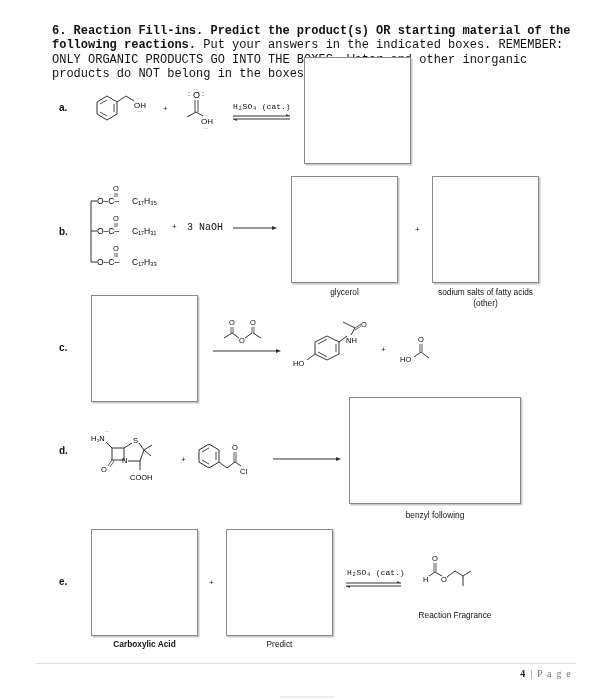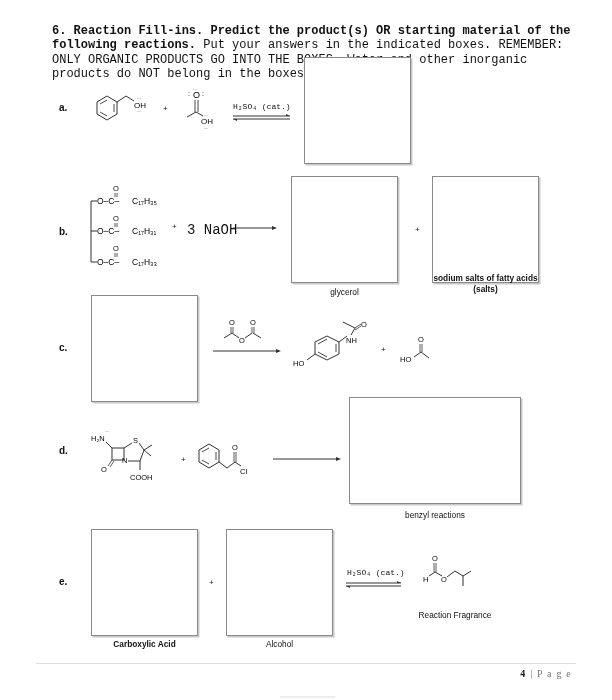--- a/index.html
+++ b/index.html
@@ -90,33 +90,33 @@
   <text x="44" y="51" font-size="8.5">C₁₇H₃₁</text>
 
   <text x="25" y="68" font-size="7.5">O</text>
   <line x1="27" y1="70" x2="27" y2="74" stroke="#333" stroke-width="0.8"></line>
   <line x1="29" y1="70" x2="29" y2="74" stroke="#333" stroke-width="0.8"></line>
   <text x="9" y="82" font-size="8.5">O–C–</text>
   <text x="44" y="82" font-size="8.5">C₁₇H₃₃</text>
 </svg>
 
 <div class="plus" style="left:172px;top:222px;">+</div>
-<div class="reagent" style="left:187px;top:222px;font-size:14px;">3 NaOH</div>
+<div class="reagent" style="left:187px;top:222px;font-size:10px;">3 NaOH</div>
 <svg style="left:233px;top:224px;" width="45" height="8">
   <line x1="0" y1="4" x2="42" y2="4" stroke="#333" stroke-width="1"></line>
   <polygon points="44,4 39,2 39,6" fill="#333"></polygon>
 </svg>
 
 <div class="box" style="left:291px;top:176px;width:107px;height:107px;"></div>
 <div class="plus" style="left:415px;top:225px;">+</div>
 <div class="box" style="left:432px;top:176px;width:107px;height:107px;"></div>
 <div class="cap" style="left:291px;top:287px;width:107px;">glycerol</div>
-<div class="cap" style="left:422px;top:273px;width:127px;line-height:11px;font-weight:bold;">
+<div class="cap" style="left:422px;top:287px;width:127px;line-height:11px;">
   <div>sodium salts of fatty acids</div>
-  <div>(salts)</div>
+  <div>(other)</div>
 </div>
 
 <div class="abs label" style="left:59px;top:342px;">c.</div>
 <div class="box" style="left:91px;top:295px;width:107px;height:107px;"></div>
 
 <svg style="left:220px;top:317px;" width="60" height="30">
   <text x="9" y="8" font-size="7.5">O</text>
   <line x1="11" y1="10" x2="11" y2="16" stroke="#333" stroke-width="0.8"></line>
   <line x1="13" y1="10" x2="13" y2="16" stroke="#333" stroke-width="0.8"></line>
   <line x1="12" y1="16" x2="4" y2="21" stroke="#333" stroke-width="1"></line>
@@ -197,28 +197,28 @@
   <line x1="40" y1="24" x2="46" y2="28" stroke="#333" stroke-width="1"></line>
   <text x="45" y="36" font-size="7.5">Cl</text>
 </svg>
 
 <svg style="left:273px;top:455px;" width="70" height="8">
   <line x1="0" y1="4" x2="66" y2="4" stroke="#333" stroke-width="1"></line>
   <polygon points="68,4 63,2 63,6" fill="#333"></polygon>
 </svg>
 
 <div class="box" style="left:349px;top:397px;width:172px;height:107px;"></div>
-<div class="cap" style="left:349px;top:510px;width:172px;">benzyl reactions</div>
+<div class="cap" style="left:349px;top:510px;width:172px;">benzyl following</div>
 
 <div class="abs label" style="left:59px;top:576px;">e.</div>
 <div class="box" style="left:91px;top:529px;width:107px;height:107px;"></div>
 <div class="plus" style="left:209px;top:578px;">+</div>
 <div class="box" style="left:226px;top:529px;width:107px;height:107px;"></div>
 <div class="cap" style="left:91px;top:639px;width:107px;font-weight:bold;">Carboxylic Acid</div>
-<div class="cap" style="left:226px;top:639px;width:107px;">Alcohol</div>
+<div class="cap" style="left:226px;top:639px;width:107px;">Predict</div>
 
 <div class="reagent" style="left:347px;top:568px;">H₂SO₄ (cat.)</div>
 <svg style="left:345px;top:580px;" width="58" height="10">
   <line x1="1" y1="3" x2="56" y2="3" stroke="#333" stroke-width="1"></line>
   <polygon points="56,3 52,1 52,3" fill="#333"></polygon>
   <line x1="1" y1="6" x2="56" y2="6" stroke="#333" stroke-width="1"></line>
   <polygon points="1,6 5,8 5,6" fill="#333"></polygon>
 </svg>
 
 <svg style="left:423px;top:555px;" width="70" height="40">

